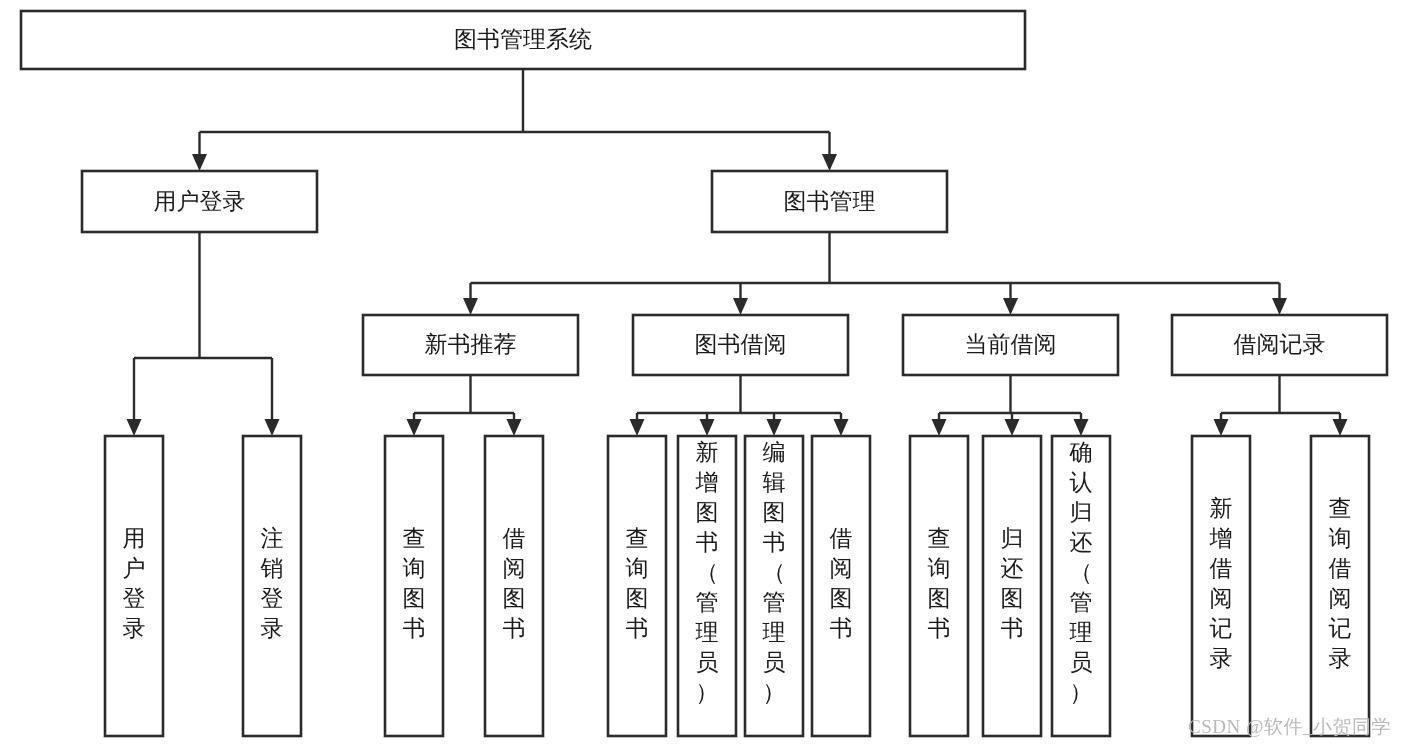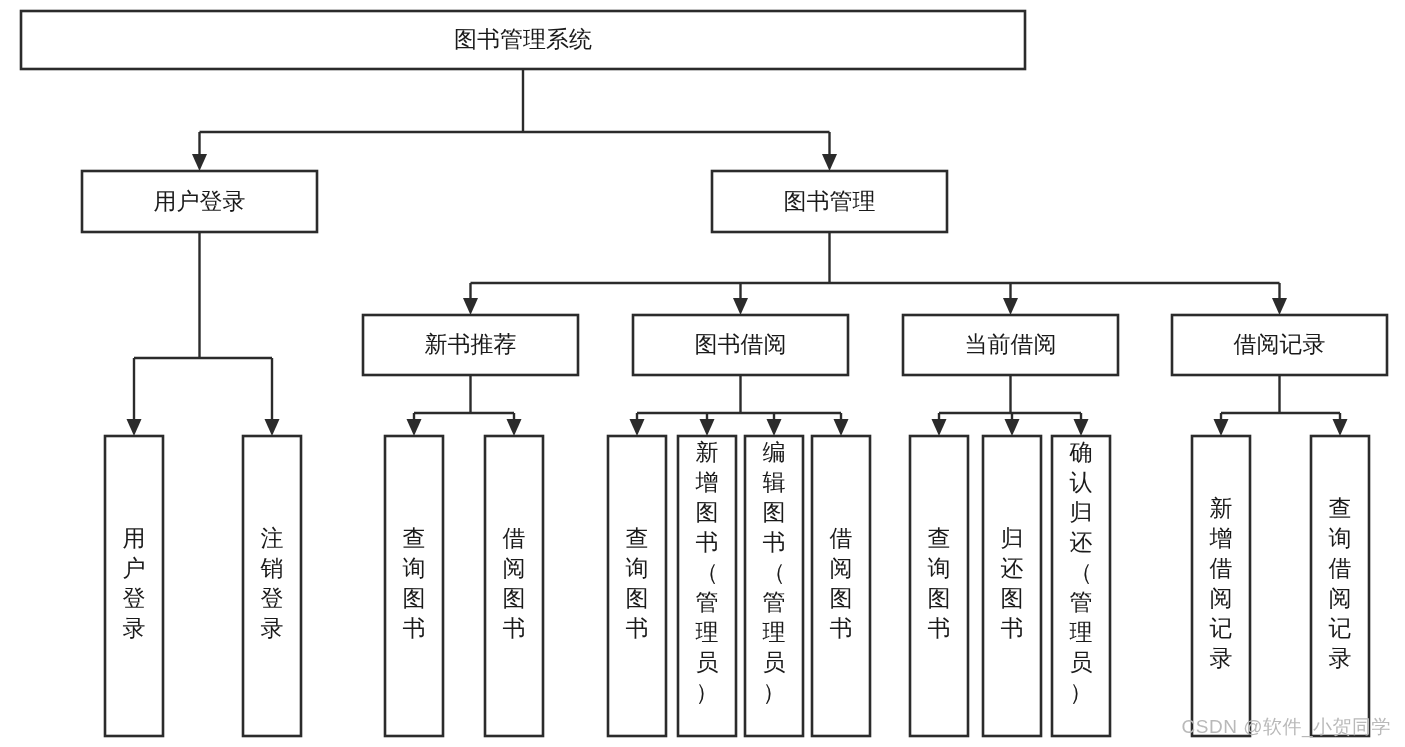--- a/index.html
+++ b/index.html
@@ -52,21 +52,21 @@
   .node-label-v {
     font-family: "Liberation Sans", "DejaVu Sans", sans-serif;
     font-size: 23px;
     fill: #1a1a1a;
     text-anchor: middle;
   }
   .watermark {
     position: absolute;
     right: 14px;
     bottom: 7px;
-    font-family: Liberation Sans, sans-serif;
+    font-family: Liberation Serif, serif;
     font-size: 19px;
     color: #b9b9b9;
     letter-spacing: 0.5px;
     white-space: nowrap;
     user-select: none;
   }
 </style>
 </head>
 <body>
 

